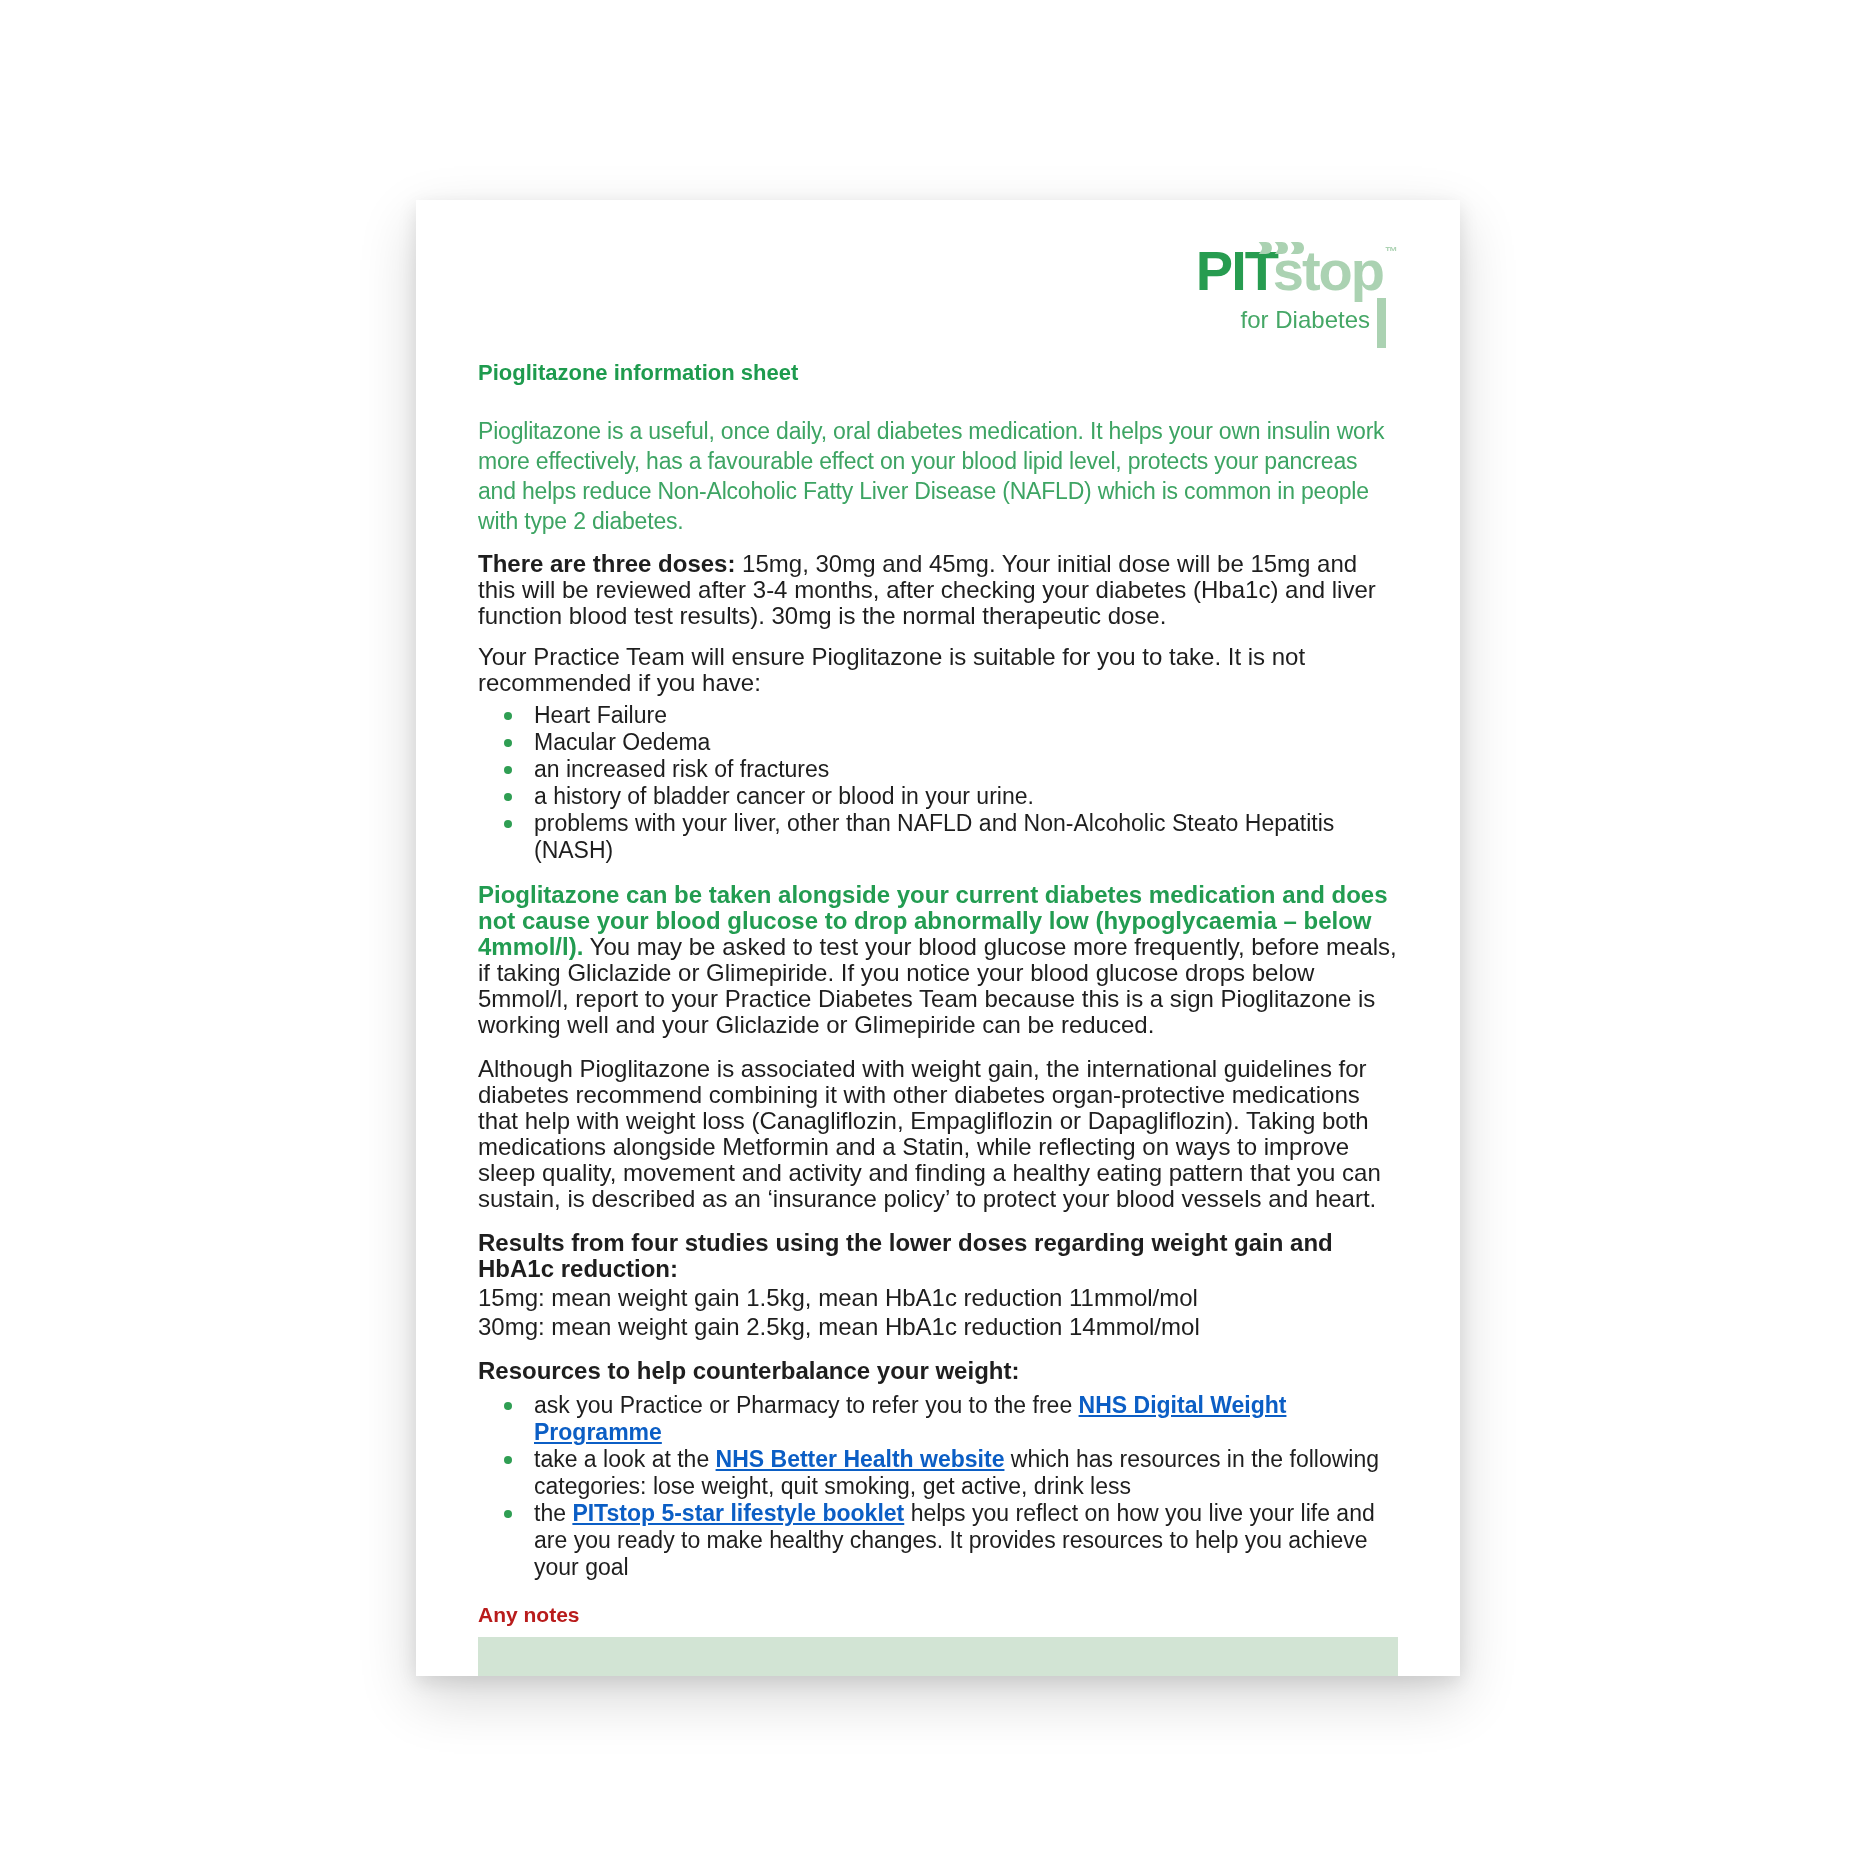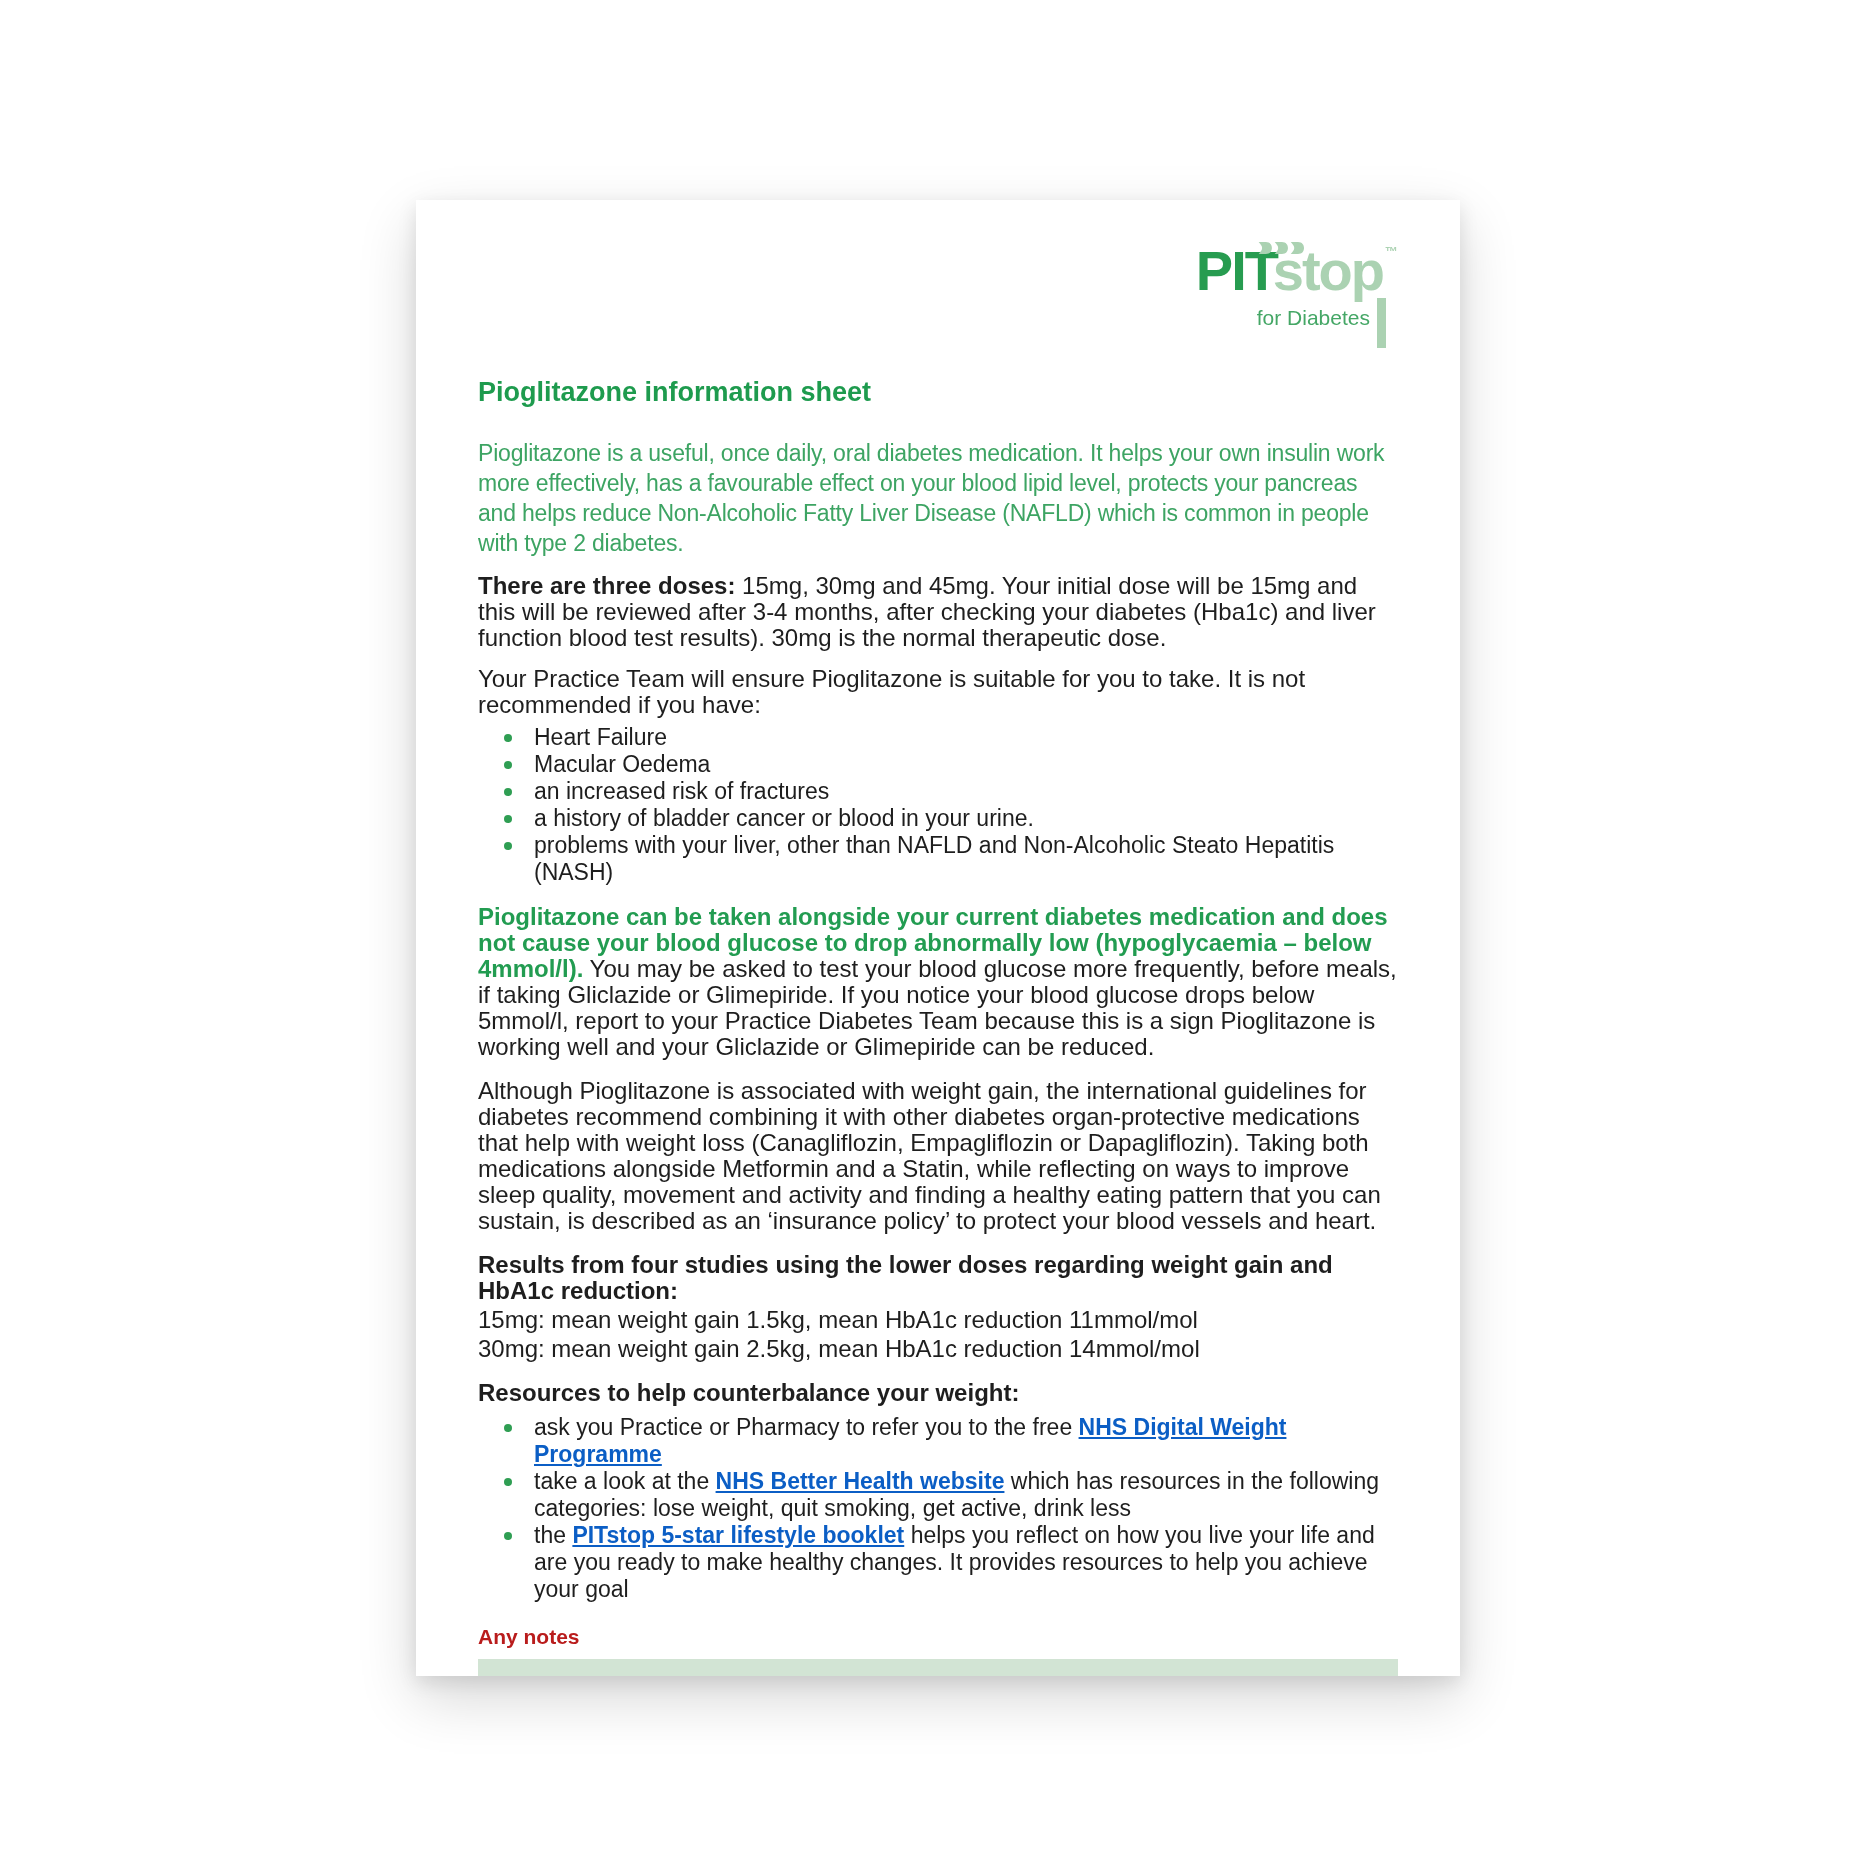--- a/index.html
+++ b/index.html
@@ -39,34 +39,34 @@
   .logo-tm   { color: #abd2b2; font-size: 13px; font-weight: bold; letter-spacing: 0;
                position: relative; top: -34px; left: 2px; }
   .logo-chevrons {
     position: absolute;
     left: 86px; top: 0px;
     width: 46px; height: 12px;
   }
   .logo-tagline {
     position: absolute;
     top: 64px; right: 26px;
-    font-size: 21px;
+    font-size: 24px;
     color: #45a766;
     letter-spacing: 0;
   }
   .logo-descender {
     position: absolute;
     top: 56px; right: 10px;
     width: 9px; height: 50px;
     background: #abd2b2;
   }
   
   .title {
-    margin: 23px 0 0 0;
-    font-size: 27px;
+    margin: 6px 0 0 0;
+    font-size: 22px;
     font-weight: bold;
     color: #1e9b4e;
   }
   .intro {
     margin: 30px 0 0 0;
     font-size: 23px;
     line-height: 30px;
     color: #3da463;
     letter-spacing: -0.2px;
   }

